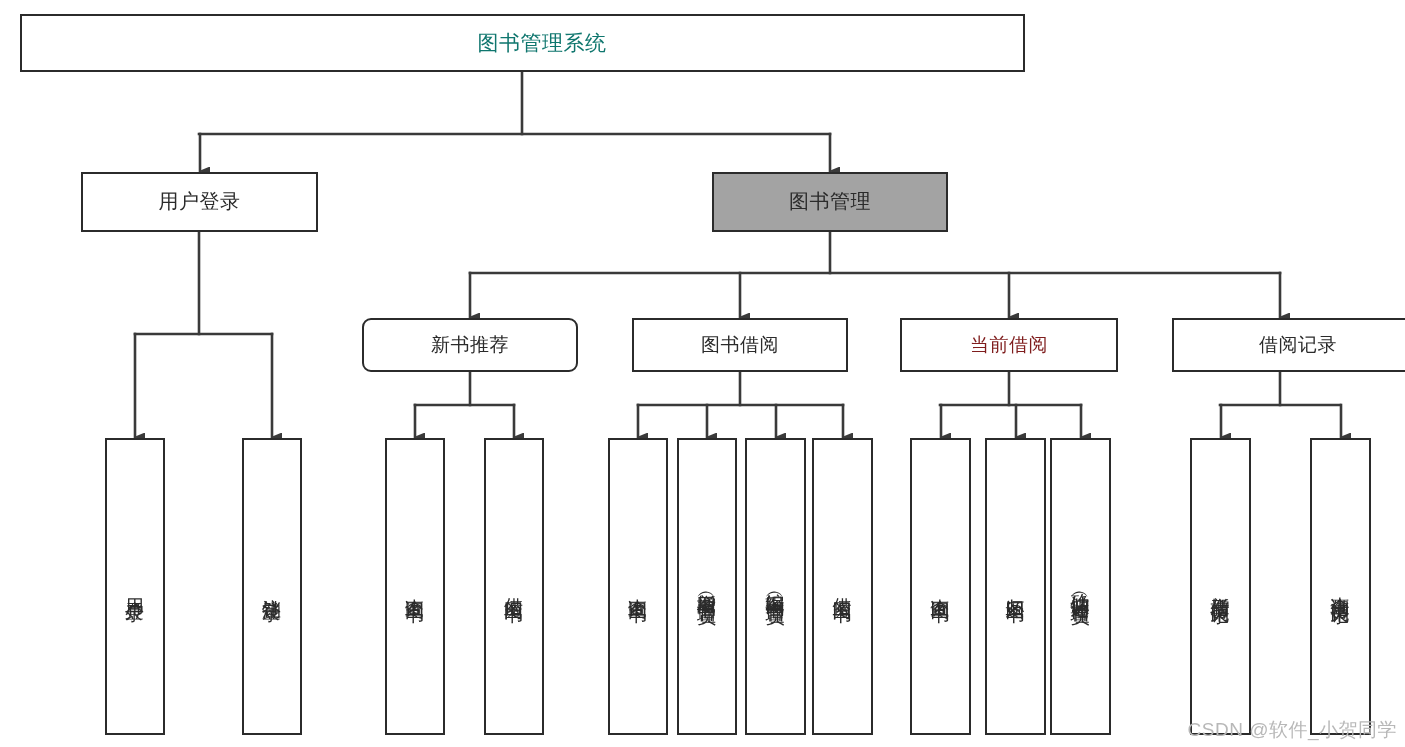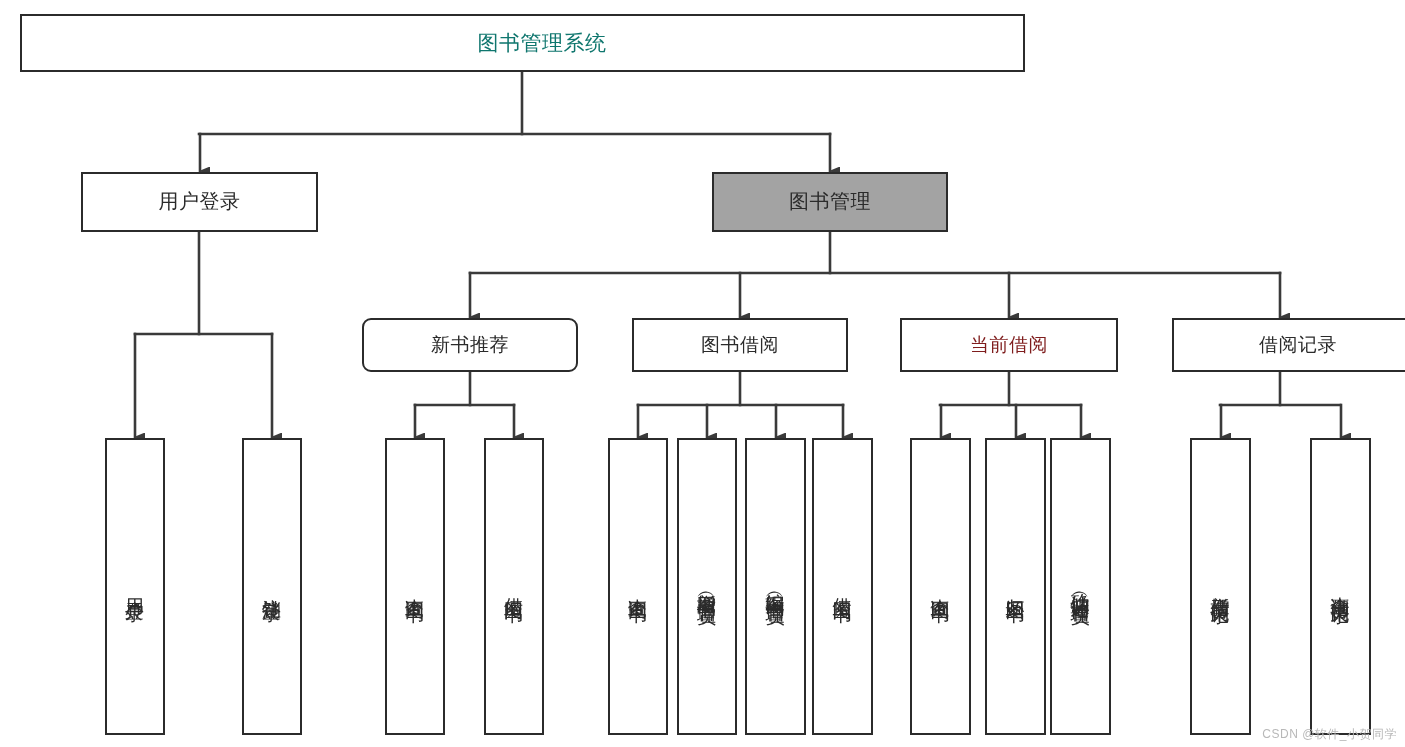--- a/index.html
+++ b/index.html
@@ -57,21 +57,21 @@
     line-height: 1.22;
     letter-spacing: 2px;
     white-space: normal;
     max-height: 280px;
   }
   #watermark {
     position: absolute;
     right: 8px;
     bottom: 4px;
     color: #b8b8b8;
-    font-size: 12px;
+    font-size: 19px;
     letter-spacing: 0.5px;
     white-space: nowrap;
     pointer-events: none;
     font-family: "Liberation Sans", "DejaVu Sans", sans-serif;
   }
 </style>
 </head>
 <body>
 
 <div id="diagram-root">

